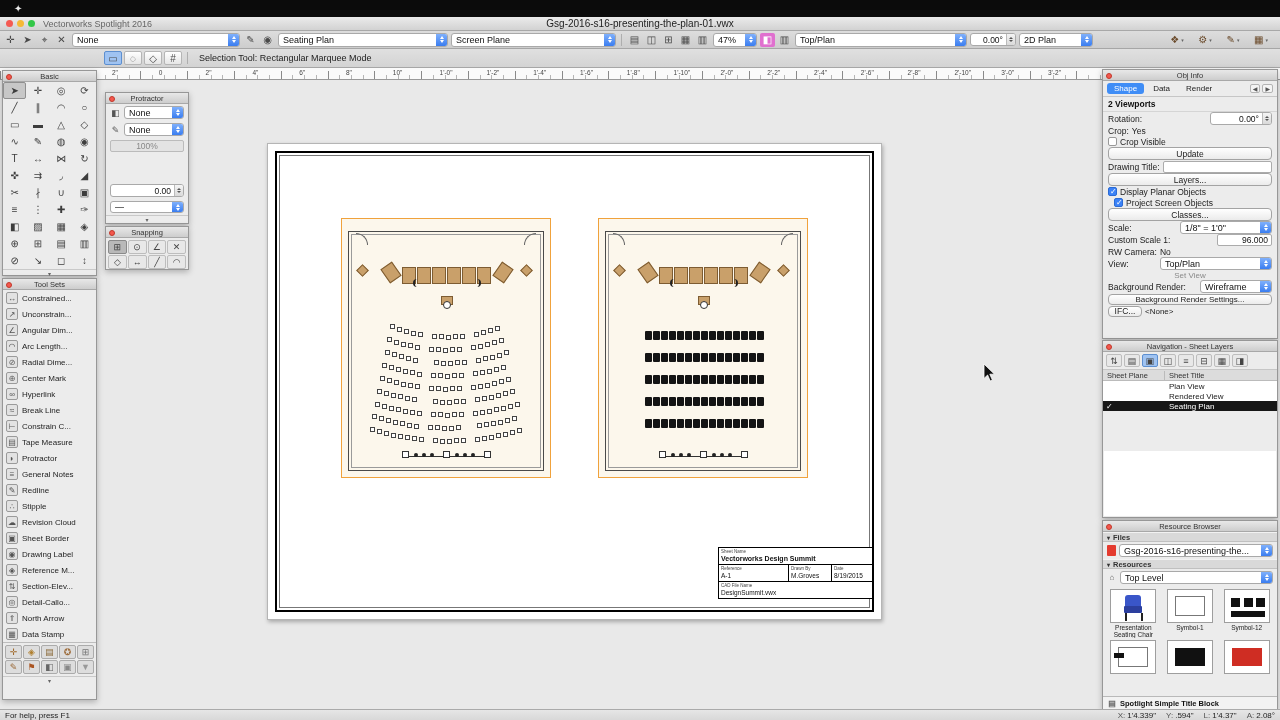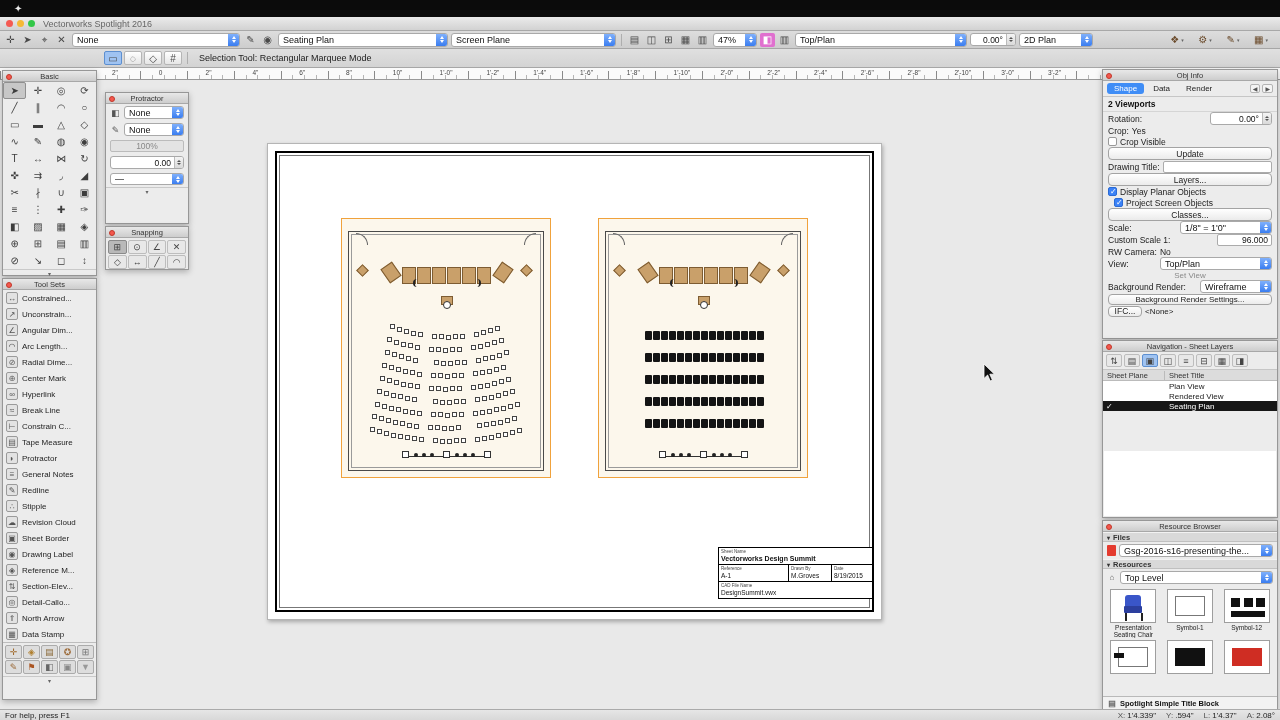--- a/index.html
+++ b/index.html
@@ -159,20 +159,21 @@
     <span class="apple">✦</span>
   </div>
 
   <div class="titlebar">
     <span class="tl">
       <i class="r"></i>
       <i class="y"></i>
       <i class="g"></i>
     </span>
     <span class="app-t">Vectorworks Spotlight 2016</span>
+    <span class="doc-t">Gsg-2016-s16-presenting-the-plan-01.vwx</span>
   </div>
 
   <div class="toolbar">
     <span id="tb-left" style="display:flex;gap:2px;">
         <div class="ticon">✛</div>
         <div class="ticon">➤</div>
         <div class="ticon">⌖</div>
         <div class="ticon">✕</div>
       </span>
     <span class="dd" style="width:168px;">
@@ -785,21 +786,21 @@
           <span class="cap">
             <i class="u"></i>
             <i class="d"></i>
           </span>
         </span>
     </div>
     <div class="arow">
         <span class="dis">100%</span>
       </div>
     <div class="arow">
-      <span class="stp" style="flex:1;">
+      <span class="stp" style="flex:1;margin-top:28px;">
           <span class="t">0.00</span>
           <span class="cap">
             <i class="u"></i>
             <i class="d"></i>
           </span>
         </span>
     </div>
     <div class="arow">
       <span class="dd" style="flex:1;height:12px;">
           <span class="t">—</span>

